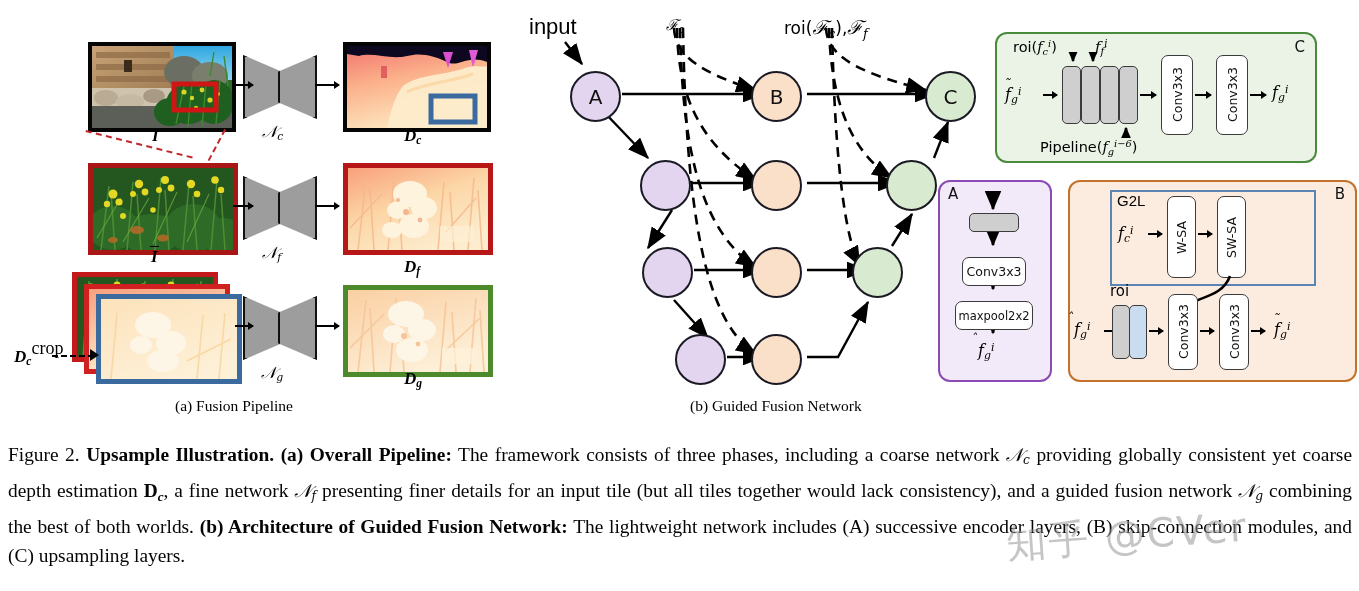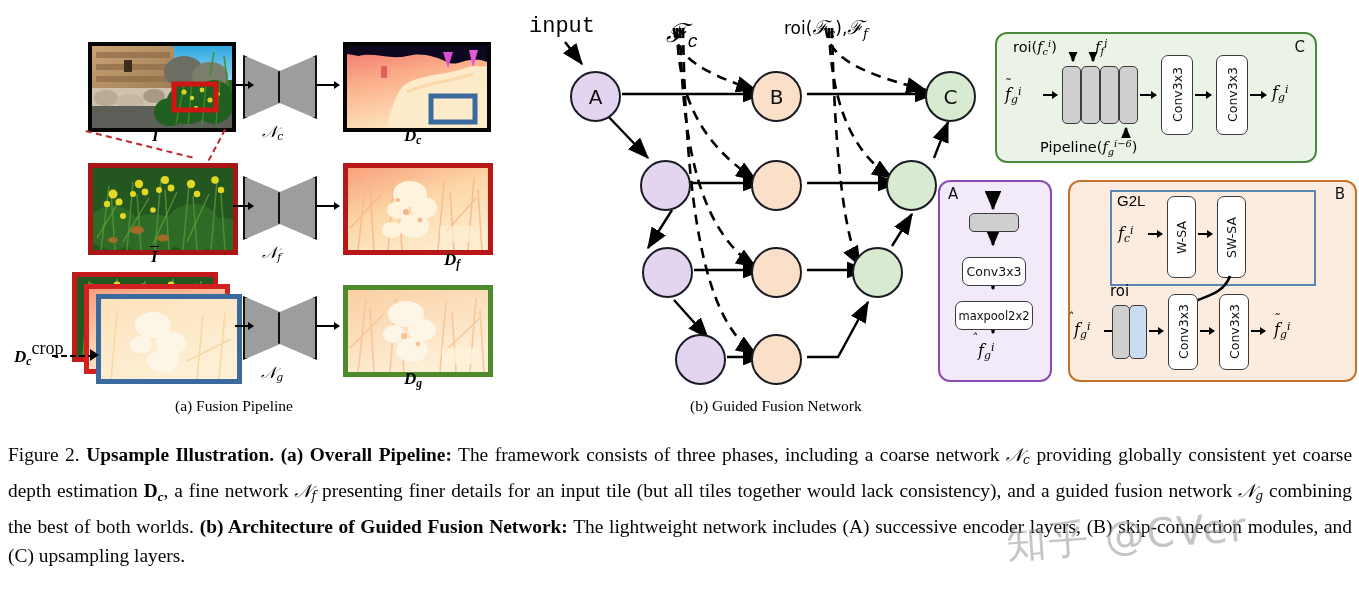--- a/index.html
+++ b/index.html
@@ -248,21 +248,21 @@
         <ellipse cx="44" cy="62" rx="10" ry="8"></ellipse>
       </g>
       <g fill="#f2a77f" opacity=".8">
         <circle cx="58" cy="44" r="3"></circle>
           <circle cx="72" cy="52" r="2.4"></circle>
           <circle cx="50" cy="32" r="2"></circle>
       </g>
       <rect x="92" y="58" width="34" height="16" fill="#fef0d4" opacity=".7"></rect>
     </svg>
   </div>
-  <div class="abs mathlab" style="left:404px;top:250px;margin-left:40px;">
+  <div class="abs mathlab" style="left:404px;top:257px;">
     <span>D</span><span class="sub">f</span>
   </div>
 
   <div class="imgbox" style="left:72px;top:272px;width:136px;height:80px;border:5px solid #c21a1a;">
     <svg class="inner" viewBox="0 0 136 80" preserveAspectRatio="none">
       <rect width="136" height="80" fill="#24561f"></rect>
       <g stroke="#4f8f35" stroke-width="1.6">
         <line x1="6" y1="80" x2="12" y2="4"></line>
           <line x1="20" y1="80" x2="16" y2="8"></line>
         <line x1="34" y1="80" x2="40" y2="2"></line>
@@ -429,23 +429,23 @@
   <div class="node nOra" style="left:751px;top:160px;width:47px;height:47px;"></div>
   <div class="node nOra" style="left:751px;top:247px;width:47px;height:47px;"></div>
   <div class="node nOra" style="left:751px;top:334px;width:47px;height:47px;"></div>
 
   <div class="node nGre" style="left:925px;top:71px;width:47px;height:47px;">
     <span>C</span>
   </div>
   <div class="node nGre" style="left:886px;top:160px;width:47px;height:47px;"></div>
   <div class="node nGre" style="left:852px;top:247px;width:47px;height:47px;"></div>
 
-  <div class="abs" style="left:529px;top:14px;font-family:Liberation Mono, monospace;font-size:22px;">input</div>
-
-  <div class="abs" style="left:666px;top:14px;font-family:Liberation Mono, monospace;font-size:26px;font-style:italic;">
+  <div class="abs" style="left:529px;top:14px;font-family:Liberation Sans, sans-serif;font-size:22px;">input</div>
+
+  <div class="abs" style="left:666px;top:14px;font-family:Liberation Mono, monospace;font-size:15px;font-style:italic;">
     <span>ℱ</span><span class="sub">c</span>
   </div>
   <div class="abs" style="left:784px;top:14px;font-family:'DejaVu Serif',serif;font-size:19px;">
     <span style="font-style:normal;font-family:'DejaVu Sans',sans-serif;font-size:17px;">roi(</span><span style="font-style:italic;">ℱ</span><span class="sub">c</span><span style="font-style:normal;font-family:'DejaVu Sans',sans-serif;font-size:17px;">),</span><span style="font-style:italic;">ℱ</span><span class="sub">f</span>
   </div>
 
   <div class="abs sub-caption" style="left:690px;top:397px;">(b) Guided Fusion Network</div>
 
   <div class="modbox" style="left:995px;top:32px;width:318px;height:127px;background:#eaf3e6;border:2.6px solid #4a8a3c;">
     <span class="tag" style="right:10px;top:4px;">C</span>

